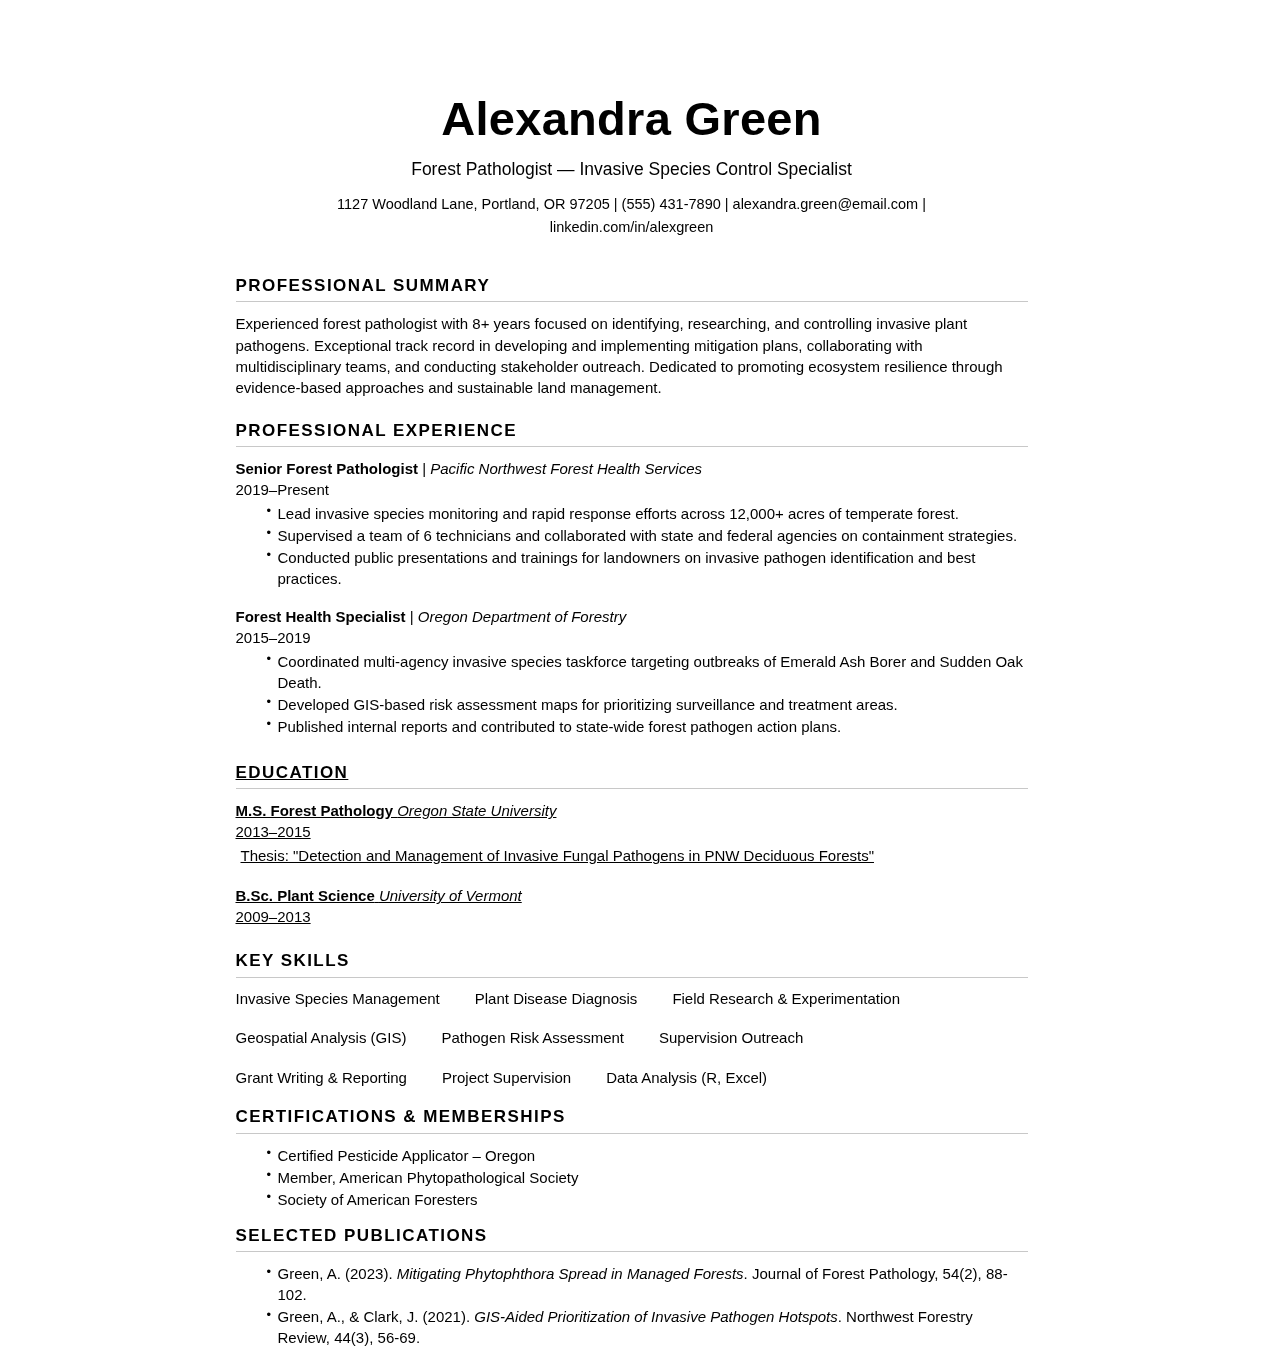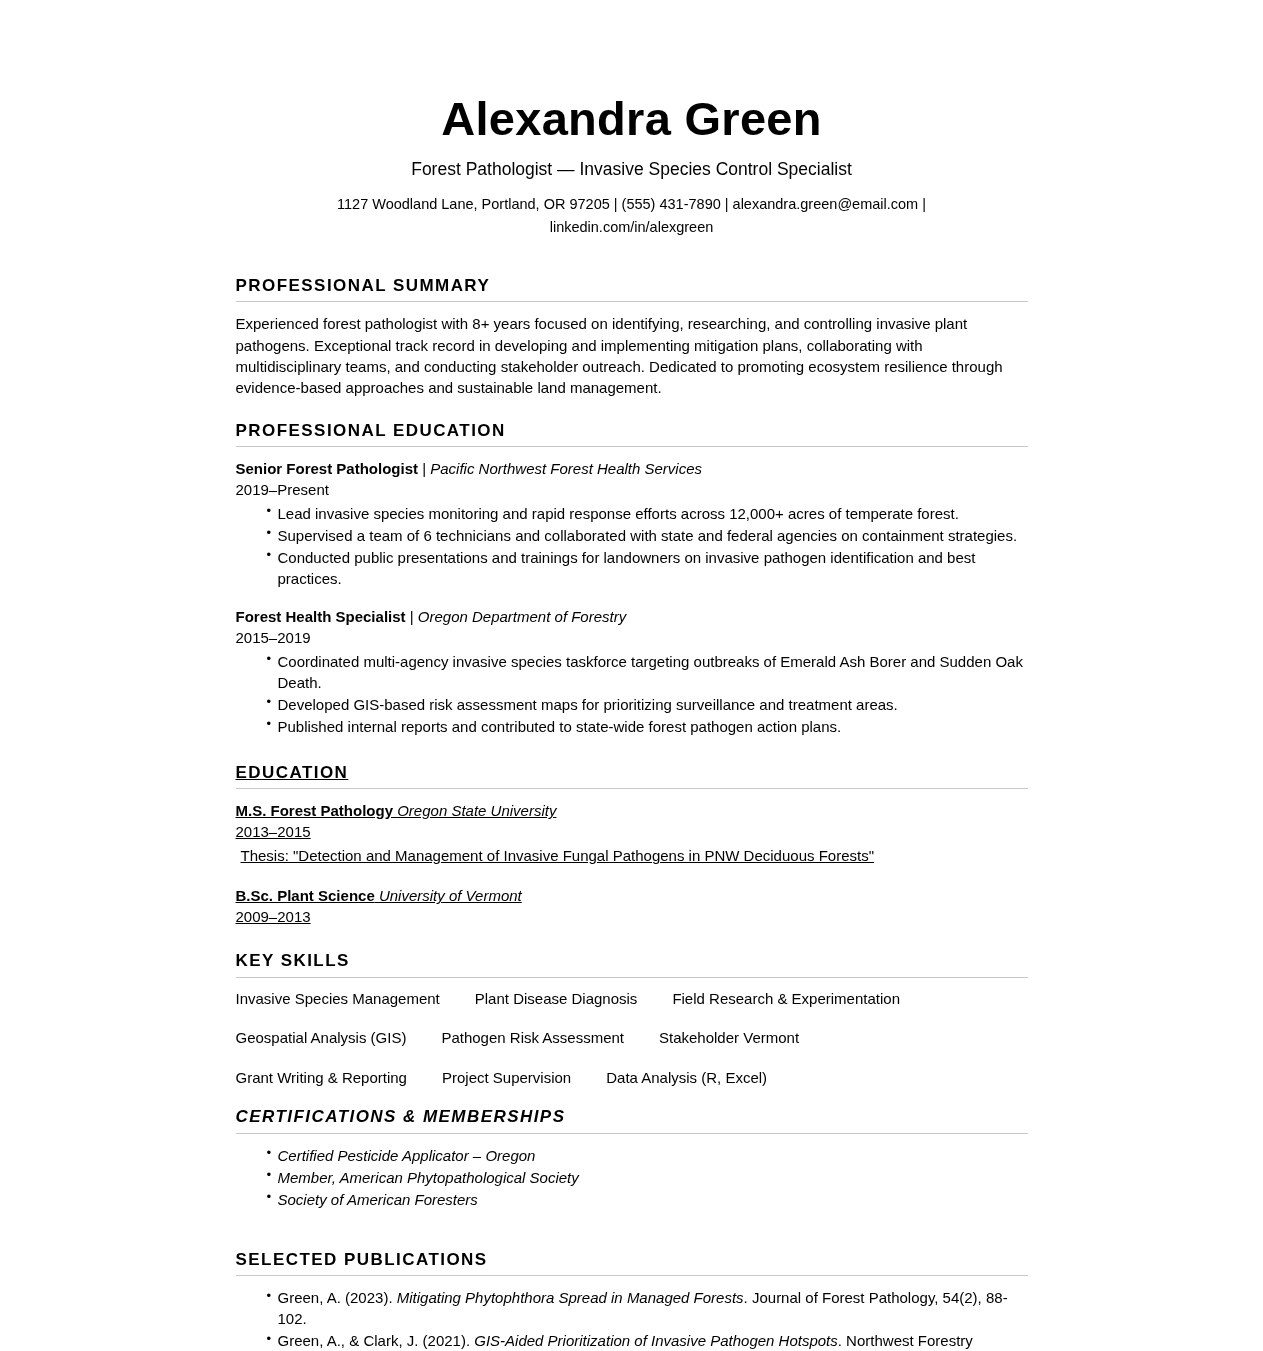--- a/index.html
+++ b/index.html
@@ -170,42 +170,42 @@
   }
 
   
   .pub-list li {
     margin-bottom: 0px;
   }
 
   .section-experience { margin-bottom: 26px; }
   .section-education  { margin-bottom: 24px; text-decoration: underline; }
   .section-skills     { margin-bottom: 20px; }
-  .section-certs      { margin-bottom: 40px; font-style: italic; }
+  .section-certs      { margin-bottom: 16px; }
 </style>
 </head>
 <body>
 
 <div class="page">
   <div class="content">
 
     <div class="resume-header">
       <h1 class="full-name">Alexandra Green</h1>
       <div class="headline">Forest Pathologist — Invasive Species Control Specialist</div>
       <div class="contact-line">1127 Woodland Lane, Portland, OR 97205  |  (555) 431-7890  |  alexandra.green@email.com  |  linkedin.com/in/alexgreen</div>
     </div>
 
     <div class="section section-summary">
       <div class="section-title">PROFESSIONAL SUMMARY</div>
       <div class="section-rule"></div>
       <p class="summary-text">Experienced forest pathologist with 8+ years focused on identifying, researching, and controlling invasive plant pathogens. Exceptional track record in developing and implementing mitigation plans, collaborating with multidisciplinary teams, and conducting stakeholder outreach. Dedicated to promoting ecosystem resilience through evidence-based approaches and sustainable land management.</p>
     </div>
 
     <div class="section section-experience">
-      <div class="section-title">PROFESSIONAL EDUCATION</div>
+      <div class="section-title">PROFESSIONAL EXPERIENCE</div>
       <div class="section-rule"></div>
       <div id="experience-entries">
           <div class="entry">
             <div class="entry-head">
               <div class="entry-head-left"><span class="entry-role">Senior Forest Pathologist</span><span class="entry-sep"> | </span><span class="entry-org">Pacific Northwest Forest Health Services</span></div>
               <div class="entry-dates">2019–Present</div>
             </div>
             <ul class="bullets">
               <li><span>Lead invasive species monitoring and rapid response efforts across 12,000+ acres of temperate forest.</span></li>
               <li><span>Supervised a team of 6 technicians and collaborated with state and federal agencies on containment strategies.</span></li>
@@ -251,21 +251,21 @@
       <div class="section-rule"></div>
       <div class="skills-rows" id="skills-rows">
           <div class="skills-row">
             <div class="skill-item">Invasive Species Management</div>
             <div class="skill-item">Plant Disease Diagnosis</div>
             <div class="skill-item">Field Research &amp; Experimentation</div>
           </div>
           <div class="skills-row">
             <div class="skill-item">Geospatial Analysis (GIS)</div>
             <div class="skill-item">Pathogen Risk Assessment</div>
-            <div class="skill-item">Stakeholder Vermont</div>
+            <div class="skill-item">Supervision Outreach</div>
           </div>
           <div class="skills-row">
             <div class="skill-item">Grant Writing &amp; Reporting</div>
             <div class="skill-item">Project Supervision</div>
             <div class="skill-item">Data Analysis (R, Excel)</div>
           </div>
         </div>
     </div>
 
     <div class="section section-certs">

